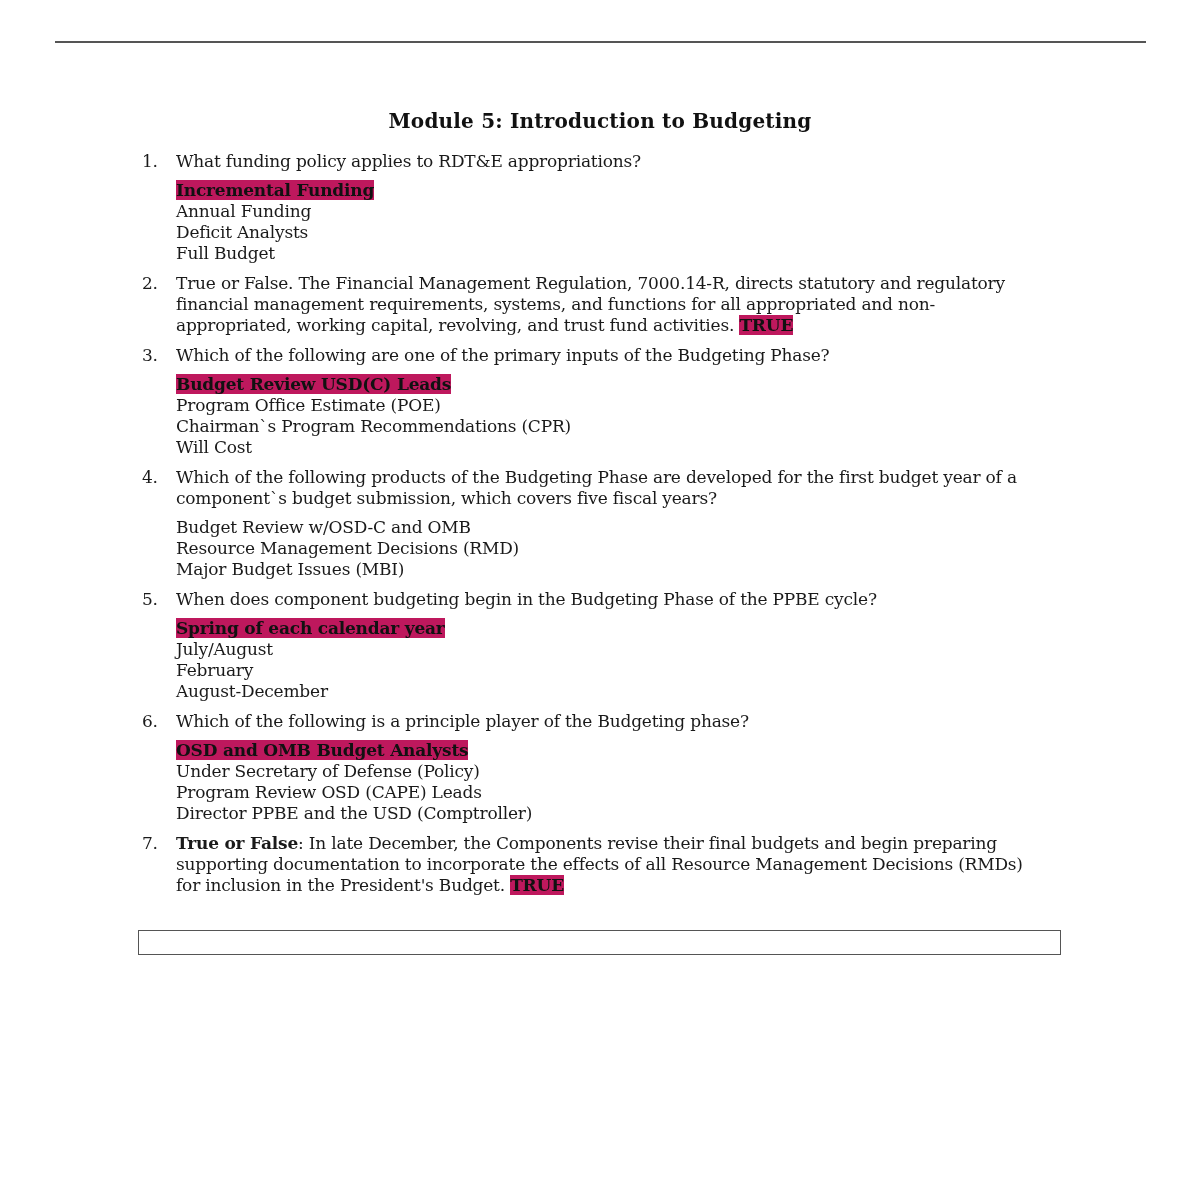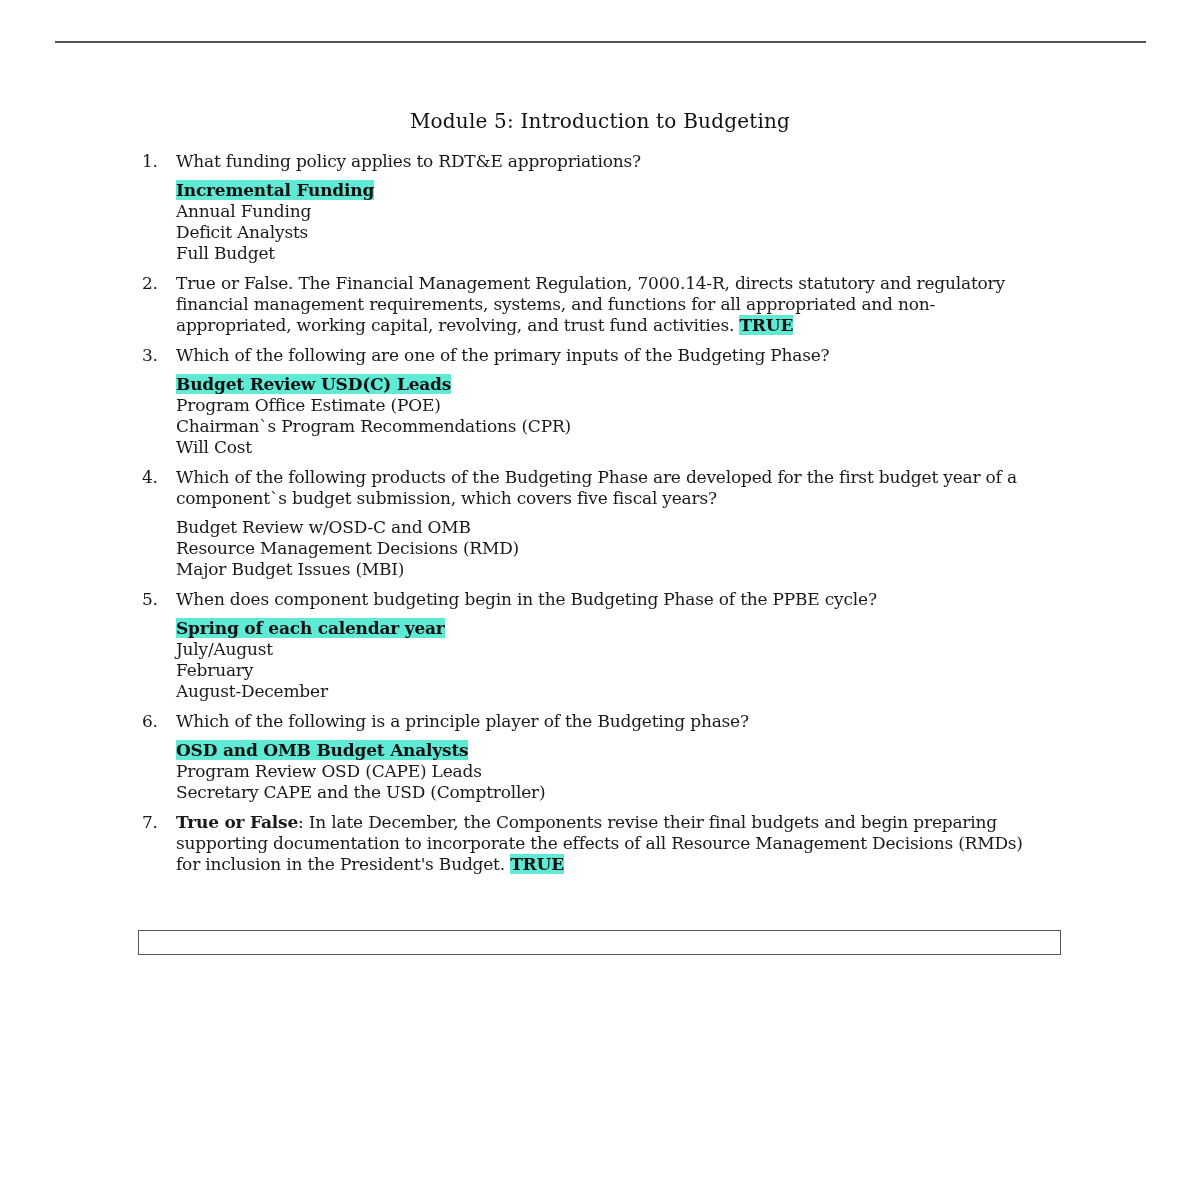--- a/index.html
+++ b/index.html
@@ -23,21 +23,21 @@
     height: 2px;
     background: #555555;
   }
   .title {
     position: absolute;
     left: 0;
     width: 1200px;
     top: 109px;
     text-align: center;
     font-size: 20px;
-    font-weight: normal;
+    font-weight: bold;
     letter-spacing: 0.2px;
     color: #111;
   }
   .qlist {
     position: absolute;
     left: 140px;
     top: 151px;
     width: 910px;
     font-size: 17px;
     line-height: 21px;
@@ -57,21 +57,21 @@
     display: block;
   }
   .opts {
     margin-top: 8px;
   }
   .opt {
     display: block;
     white-space: nowrap;
   }
   .hl {
-    background: #5eead4;
+    background: #be185d;
     font-weight: bold;
     color: #111;
   }
   .bold {
     font-weight: bold;
     text-align: right;
   }
   .empty-box {
     position: absolute;
     left: 138px;
@@ -136,22 +136,23 @@
       <span class="opt">February</span>
       <span class="opt">August-December</span>
     </div>
   </div>
 
   <div class="q">
     <span class="num">6.</span>
     <span class="qtext">Which of the following is a principle player of the Budgeting phase?</span>
     <div class="opts">
       <span class="opt"><span class="hl">OSD and OMB Budget Analysts</span></span>
+      <span class="opt">Under Secretary of Defense (Policy)</span>
       <span class="opt">Program Review OSD (CAPE) Leads</span>
-      <span class="opt">Secretary CAPE and the USD (Comptroller)</span>
+      <span class="opt">Director PPBE and the USD (Comptroller)</span>
     </div>
   </div>
 
   <div class="q">
     <span class="num">7.</span>
     <span class="qtext"><span class="bold">True or False</span><span>: In late December, the Components revise their final budgets and begin preparing supporting documentation to incorporate the effects of all Resource Management Decisions (RMDs) for inclusion in the President's Budget.</span> <span class="hl">TRUE</span></span>
   </div>
 
 </div>
 

